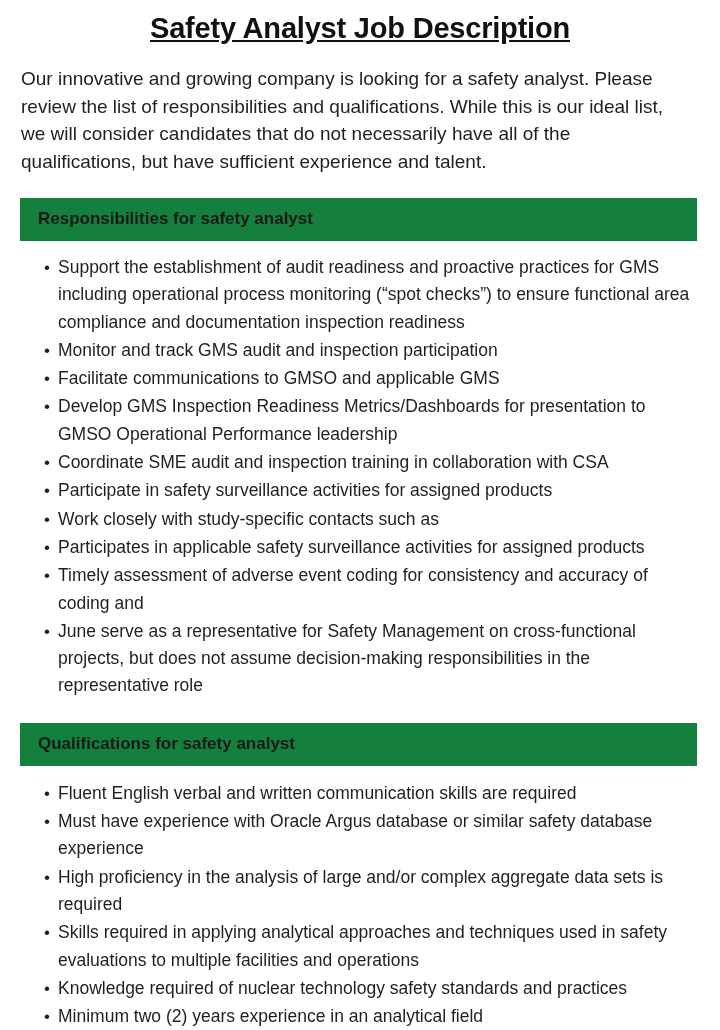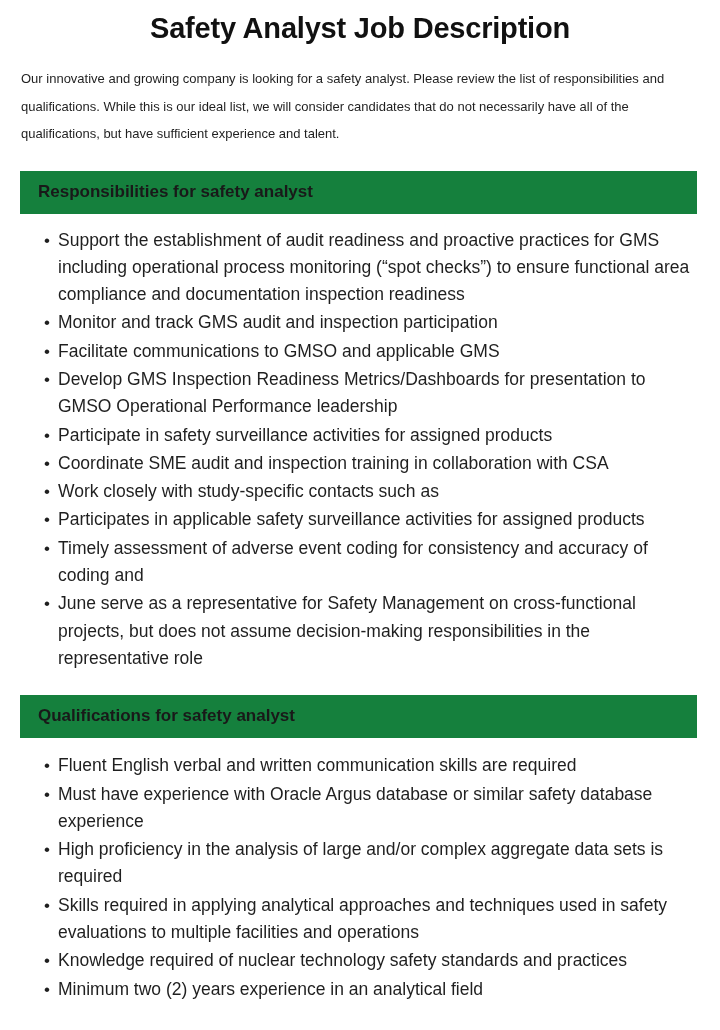--- a/index.html
+++ b/index.html
@@ -24,26 +24,27 @@
 
   .doc-title {
     margin: 0;
     padding: 8px 20px 0 20px;
     text-align: center;
     font-size: 29px;
     line-height: 40px;
     font-weight: 700;
     letter-spacing: -0.2px;
     color: #111111;
+    text-decoration: underline;
   }
 
   .intro {
     margin: 0;
     padding: 17px 48px 0 21px;
-    font-size: 13px;
+    font-size: 19px;
     line-height: 27.5px;
     font-weight: 400;
     color: #1f1f1f;
     text-align: left;
   }
 
   .section {
     margin: 0;
     padding: 0;
   }
@@ -95,22 +96,22 @@
 
   <p class="intro">Our innovative and growing company is looking for a safety analyst. Please review the list of responsibilities and qualifications. While this is our ideal list, we will consider candidates that do not necessarily have all of the qualifications, but have sufficient experience and talent.</p>
 
   <section class="section section-responsibilities">
     <div class="section-header">Responsibilities for safety analyst</div>
     <ul class="bullet-list">
       <li>Support the establishment of audit readiness and proactive practices for GMS including operational process monitoring (“spot checks”) to ensure functional area compliance and documentation inspection readiness</li>
       <li>Monitor and track GMS audit and inspection participation</li>
       <li>Facilitate communications to GMSO and applicable GMS</li>
       <li>Develop GMS Inspection Readiness Metrics/Dashboards for presentation to GMSO Operational Performance leadership</li>
+      <li>Coordinate SME audit and inspection training in collaboration with CSA</li>
       <li>Participate in safety surveillance activities for assigned products</li>
-      <li>Coordinate SME audit and inspection training in collaboration with CSA</li>
       <li>Work closely with study-specific contacts such as</li>
       <li>Participates in applicable safety surveillance activities for assigned products</li>
       <li>Timely assessment of adverse event coding for consistency and accuracy of coding and</li>
       <li>June serve as a representative for Safety Management on cross-functional projects, but does not assume decision-making responsibilities in the representative role</li>
     </ul>
   </section>
 
   <section class="section section-qualifications">
     <div class="section-header">Qualifications for safety analyst</div>
     <ul class="bullet-list">

